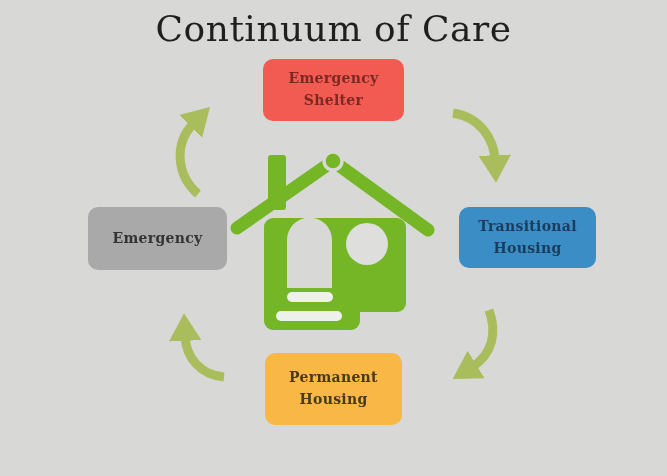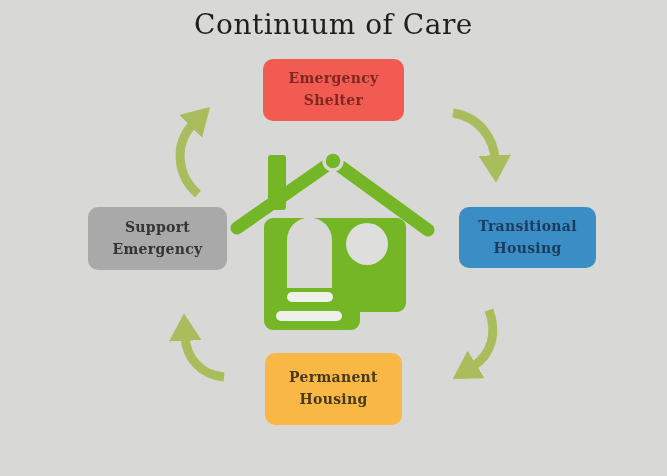--- a/index.html
+++ b/index.html
@@ -6,21 +6,21 @@
   body{font-family:"DejaVu Serif","Liberation Serif",serif;}
   .canvas{
     position:relative;
     width:667px;height:476px;
     background:var(--bg,#d8d8d6);
     overflow:hidden;
   }
   .title{
     position:absolute;left:0;top:8px;width:100%;
     text-align:center;
-    font-size:28px;font-weight:500;
+    font-size:36px;font-weight:500;
     color:#1f1f1f;
     letter-spacing:0.5px;
   }
   .node{
     position:absolute;
     border-radius:10px;
     display:flex;flex-direction:column;
     align-items:center;justify-content:center;
     font-size:14px;font-weight:bold;
     line-height:1.55;letter-spacing:0.3px;
@@ -52,21 +52,20 @@
   </div>
   <div class="node node-transitional" style="background: rgb(58, 141, 197); color: rgb(27, 60, 92);">
     <span>Transitional</span>
     <span>Housing</span>
   </div>
   <div class="node node-permanent" style="background: rgb(249, 184, 70); color: rgb(71, 58, 26);">
     <span>Permanent</span>
     <span>Housing</span>
   </div>
   <div class="node node-support" style="background: rgb(169, 169, 169); color: rgb(52, 52, 52);">
-    <span>Support</span>
     <span>Emergency</span>
   </div>
 
   <div class="house-wrap">
     <svg width="210" height="205" viewBox="0 0 210 205" style="overflow:visible">
 
       <rect x="38" y="15" width="18" height="55" rx="3" style="fill:var(--house-green,#74b625)"></rect>
 
       <path d="M 7,88 L 103,21 L 198,90" style="fill:none;stroke:var(--house-green,#74b625);stroke-width:13;stroke-linecap:round;stroke-linejoin:round"></path>
 

